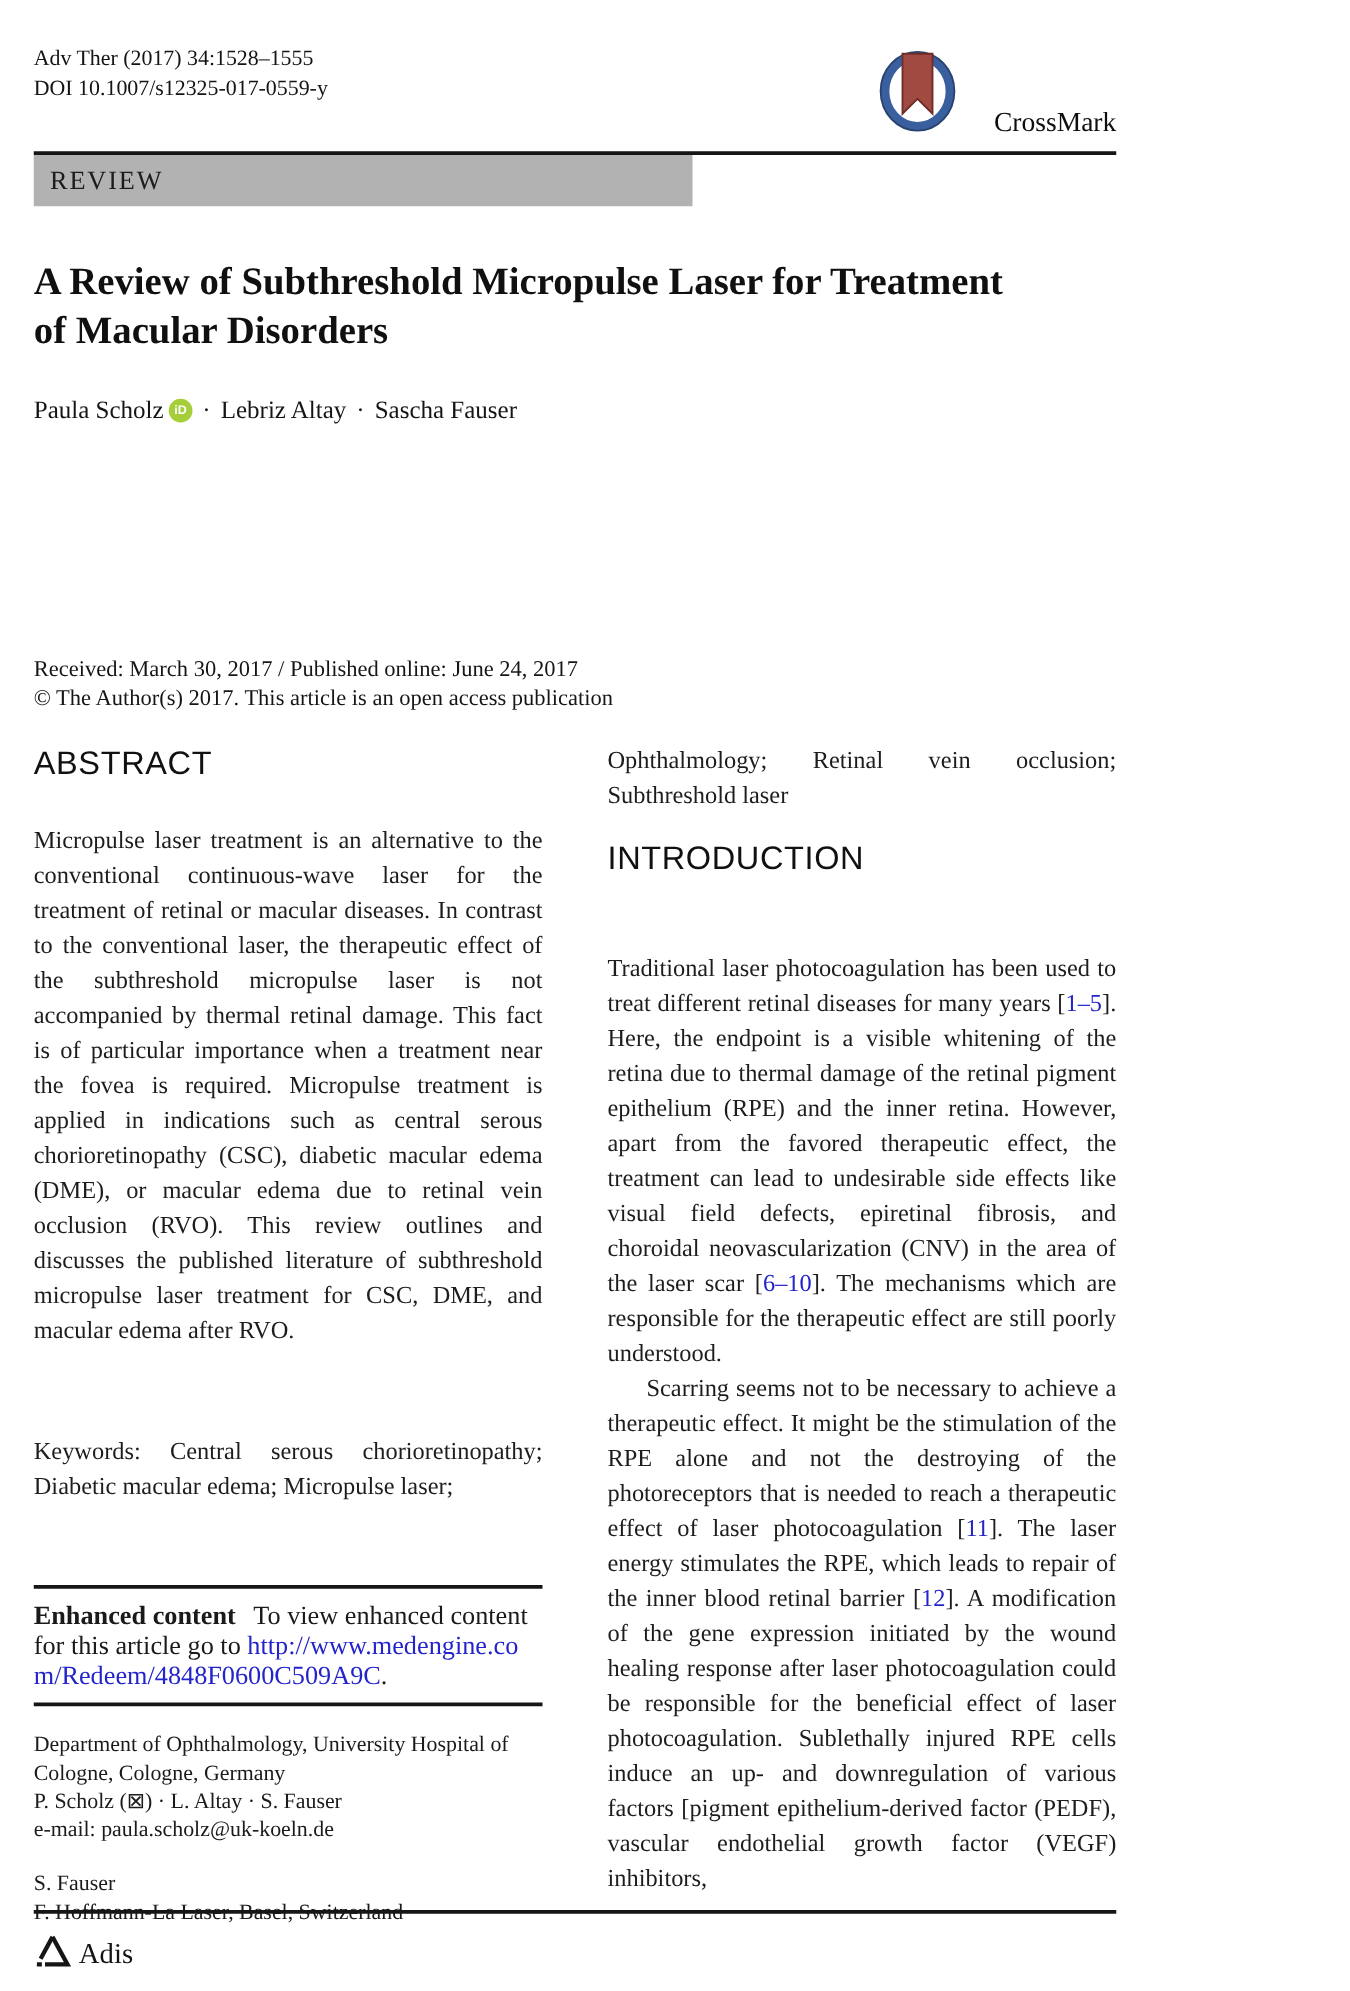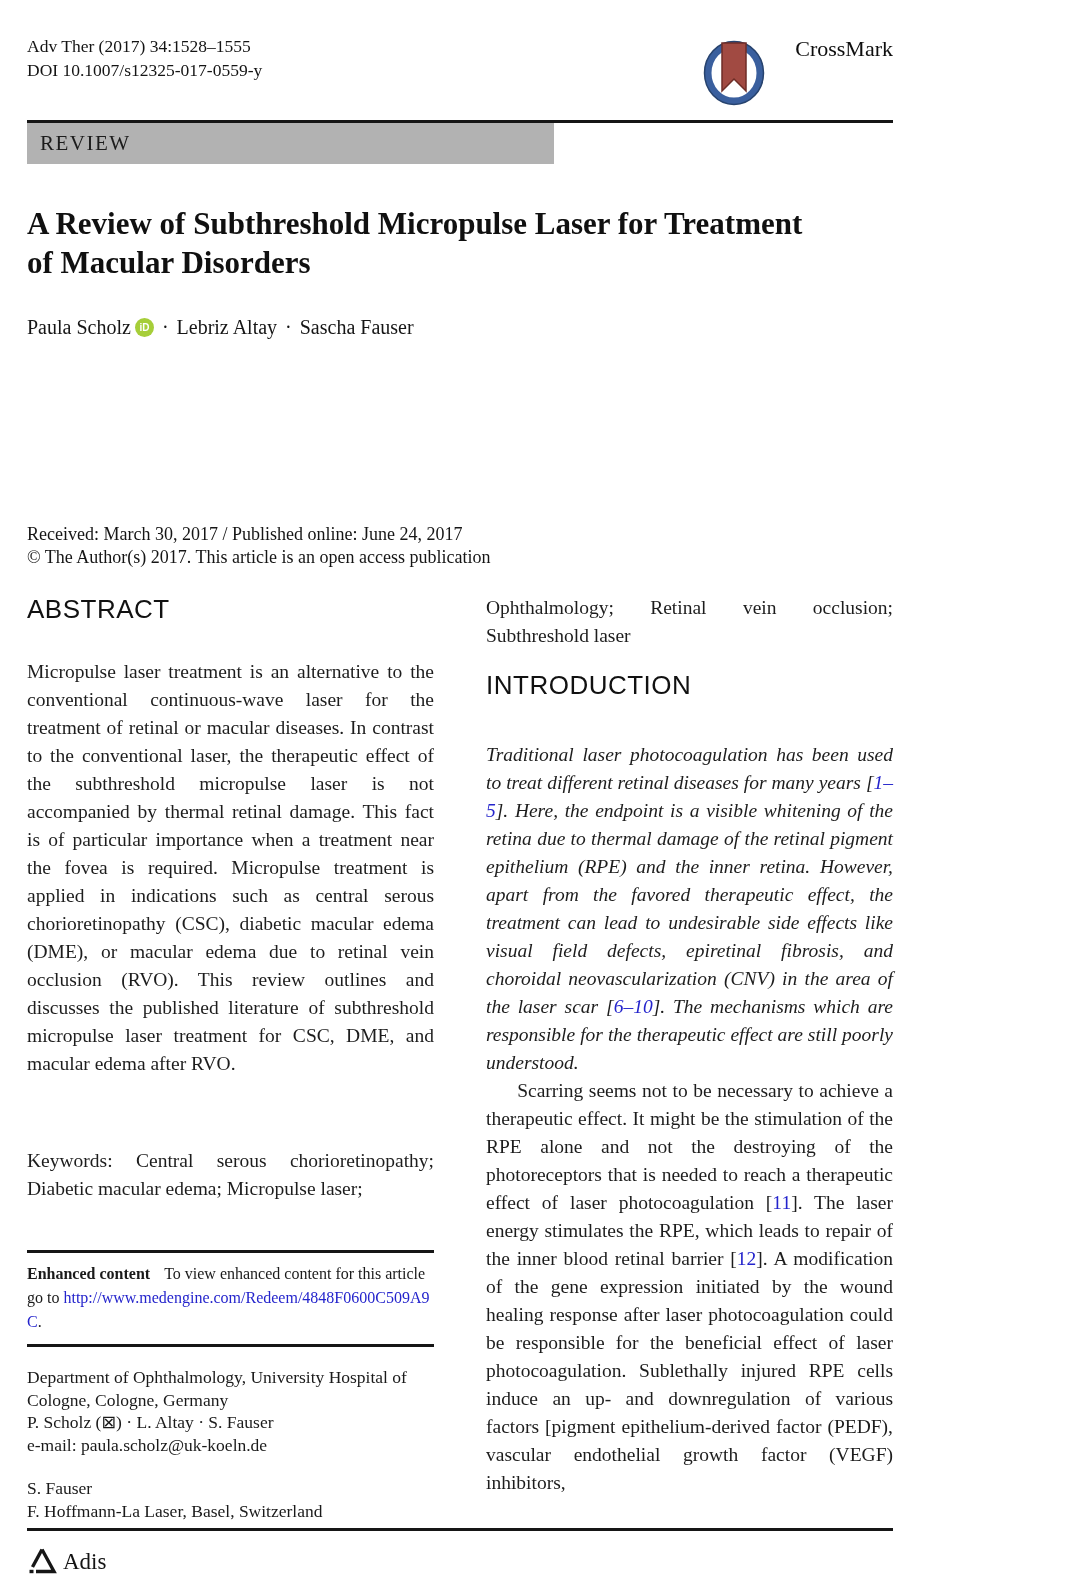--- a/index.html
+++ b/index.html
@@ -16,21 +16,21 @@
   .content { padding: 0 27px; }
 
   
   .header-row {
     margin-top: 34px;
     display: flex;
     justify-content: space-between;
     align-items: flex-start;
   }
   .journal-info { font-size: 17.5px; line-height: 24px; color: #141414; }
-  .crossmark { display: flex; align-items: flex-start; margin-top: 2px; margin-right: 0px; cursor: pointer; gap: 21px; }
+  .crossmark { display: flex; align-items: flex-end; margin-top: 2px; margin-right: 0px; cursor: pointer; gap: 21px; }
   .crossmark-label { font-size: 22px; color: #0e0e0e; margin-left: 4px; }
 
   
   .top-rule { margin-top: 10px; height: 3px; background: #161616; }
   .review-banner {
     width: 527px; height: 41px;
     background: #b2b2b2;
     display: flex; align-items: center;
     padding-left: 13px;
   }
@@ -74,38 +74,38 @@
     text-align: justify;
     color: #1d1d1d;
   }
   .abstract-body { margin-top: 33px; }
   .keywords-para { margin-top: 69px; }
   .kw-label { font-weight: normal; }
   .citation { color: #2424cc; cursor: pointer; }
 
   
   .enhanced-box {
-    margin-top: 47px;
+    margin-top: 64px;
     border-top: 3px solid #161616;
     border-bottom: 3px solid #161616;
     padding: 9px 0 10px 0;
-    font-size: 16px;
+    font-size: 21px;
     line-height: 24px;
     color: #1a1a1a;
   }
   .enhanced-label { font-weight: bold; margin-right: 14px; }
   .url { color: #2424cc; word-break: break-all; cursor: pointer; }
 
   
   .affiliation { margin-top: 19px; font-size: 17.5px; line-height: 22.5px; color: #1a1a1a; }
   .affiliation + .affiliation { margin-top: 21px; }
 
   
   .intro-heading { margin-top: 20px; }
-  .intro-p1 { margin-top: 40px; font-style: italic; }
+  .intro-p1 { margin-top: 60px; }
   .intro-p2 { text-indent: 1.6em; }
 
   
   .footer-rule { position: absolute; left: 27px; right: 27px; top: 1528px; height: 3px; background: #161616; }
   .adis { position: absolute; left: 27px; top: 1546px; display: flex; align-items: center; }
   .adis-label { font-size: 23px; color: #141414; margin-left: 6px; }
 </style>
 </head>
 <body>
 

